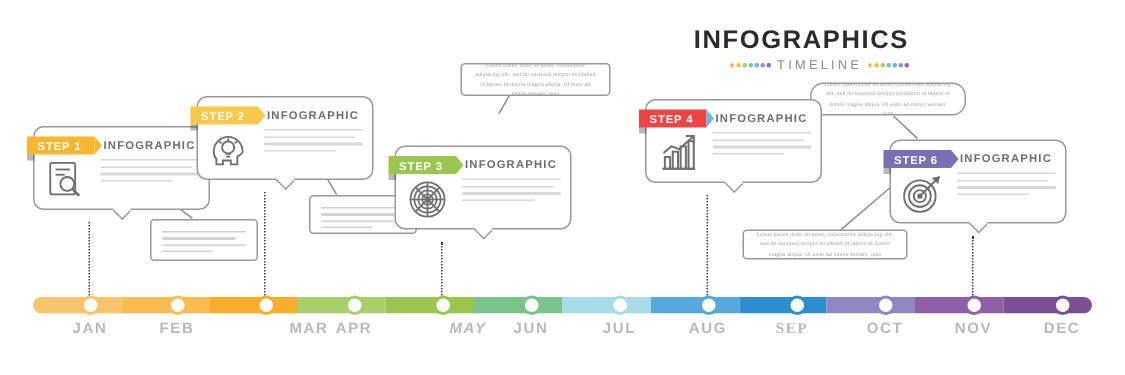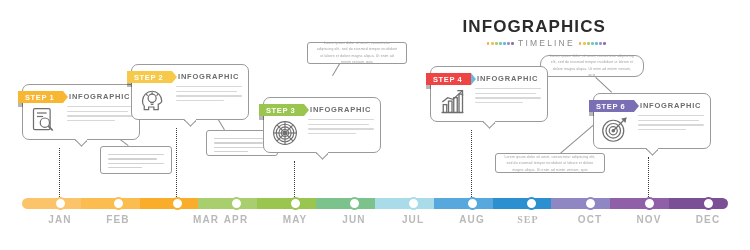--- a/index.html
+++ b/index.html
@@ -328,21 +328,21 @@
       <div class="node" style="left: 531px; border: 2px solid rgb(43, 143, 208);"></div>
       <div class="node" style="left: 590px; border: 2px solid rgb(143, 134, 196);"></div>
       <div class="node" style="left: 649px; border: 2px solid rgb(143, 95, 168);"></div>
       <div class="node" style="left: 708px; border: 2px solid rgb(122, 79, 150);"></div>
     </div>
   <div id="layer-labels">
       <div class="mlabel" style="left: 60px;">JAN</div>
       <div class="mlabel" style="left: 118px;">FEB</div>
       <div class="mlabel" style="left: 185px; margin-left: 21px;">MAR</div>
       <div class="mlabel" style="left: 236px;">APR</div>
-      <div class="mlabel" style="left: 295px;">MAY</div>
+      <div class="mlabel" style="left: 312px; font-style: italic;">MAY</div>
       <div class="mlabel" style="left: 354px;">JUN</div>
       <div class="mlabel" style="left: 413px;">JUL</div>
       <div class="mlabel" style="left: 472px;">AUG</div>
       <div class="mlabel" style="left: 528px; font-family: Liberation Serif, serif;">SEP</div>
       <div class="mlabel" style="left: 590px;">OCT</div>
       <div class="mlabel" style="left: 649px;">NOV</div>
       <div class="mlabel" style="left: 708px;">DEC</div>
     </div>
 
 </div>

